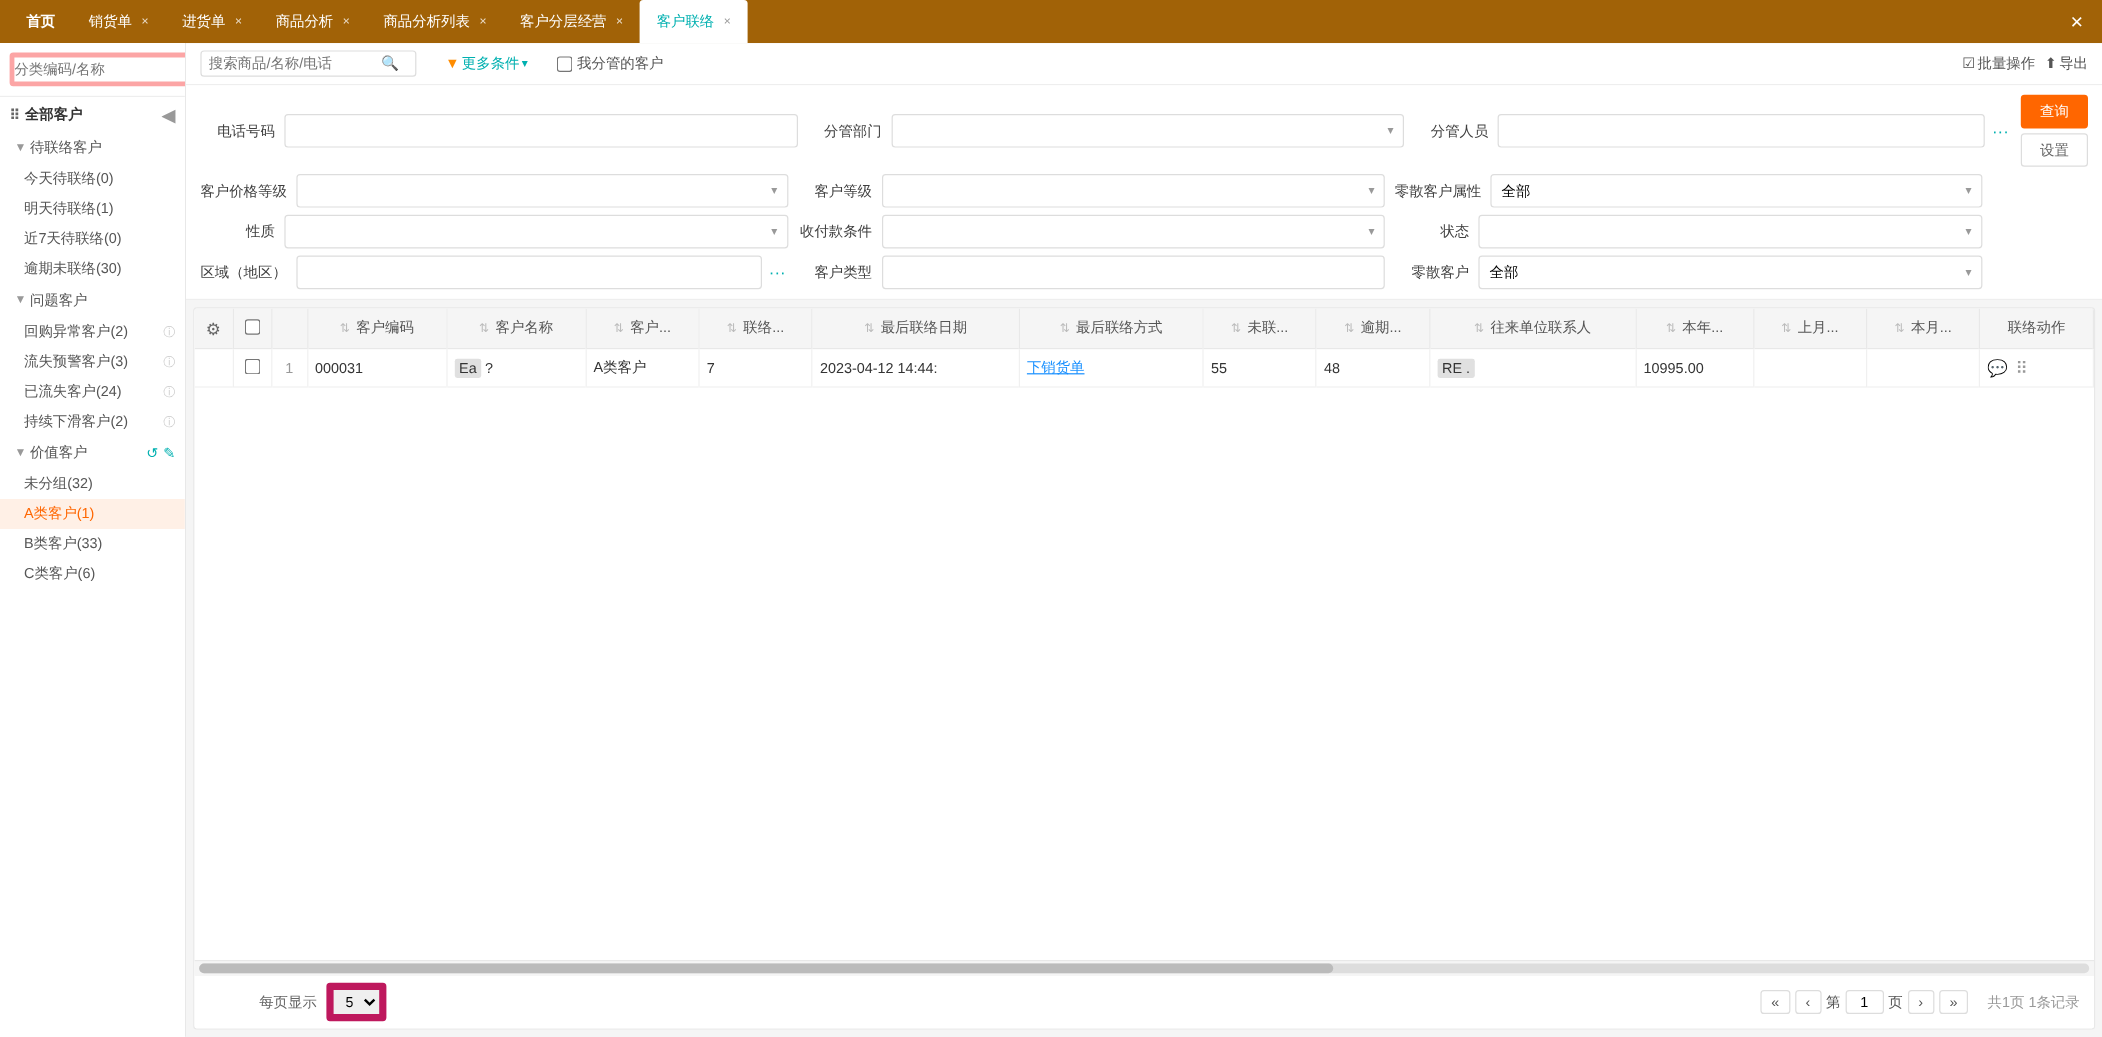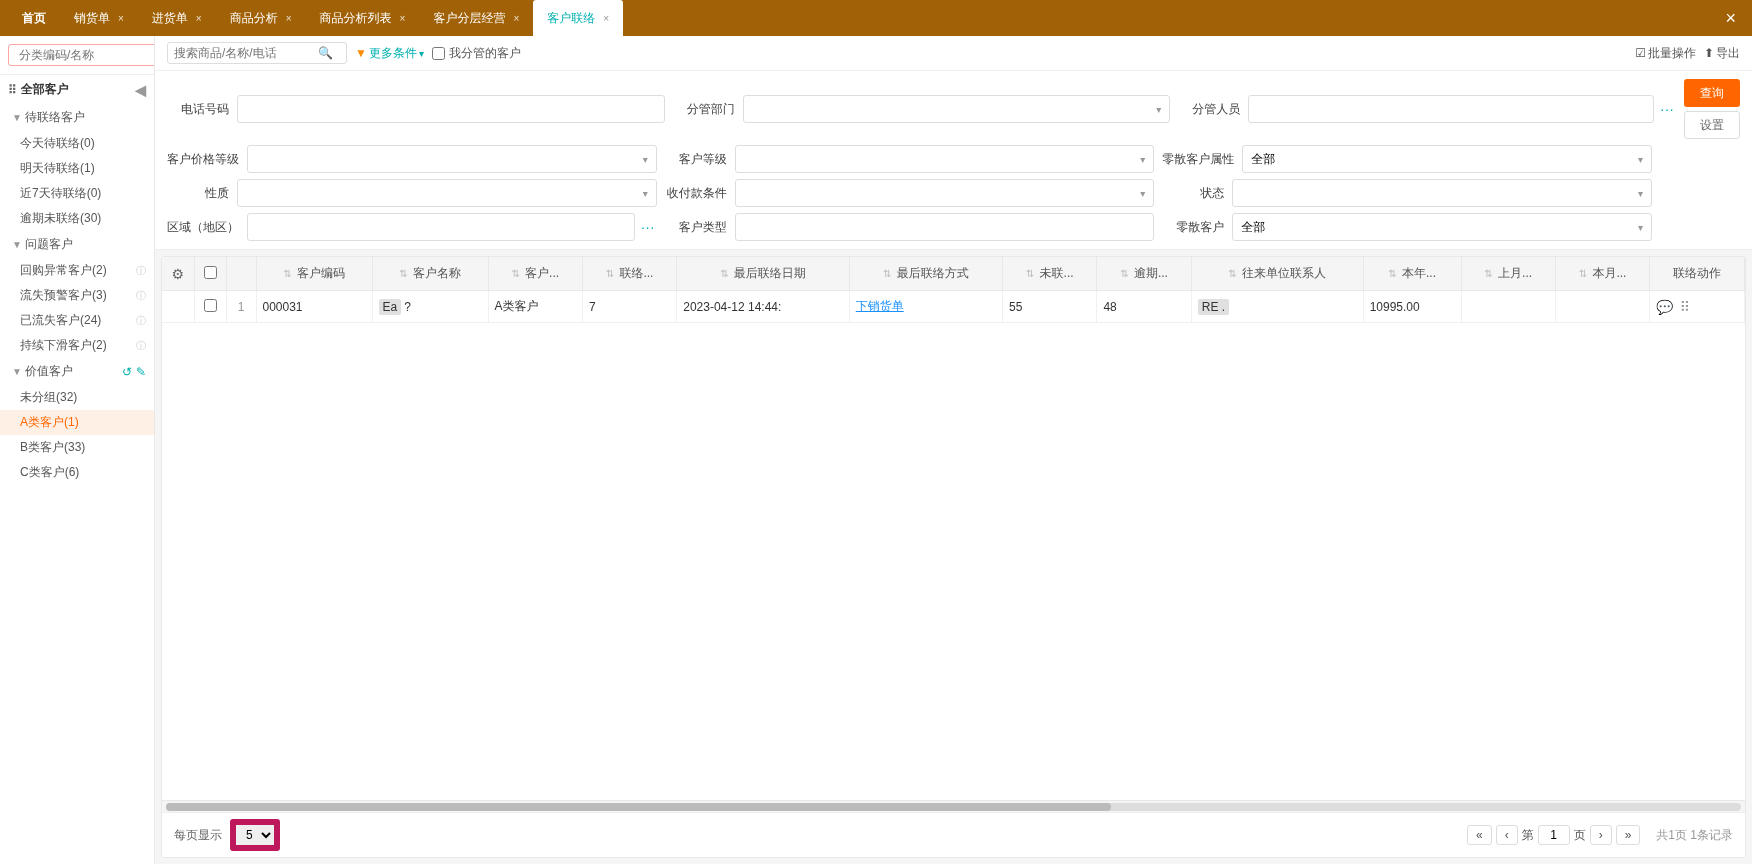--- a/index.html
+++ b/index.html
@@ -67,23 +67,23 @@
       flex-shrink: 0;
     }
     .sidebar-search {
       padding: 8px;
       display: flex;
       align-items: center;
       border-bottom: 1px solid #eee;
     }
     .sidebar-search input {
       flex: 1;
-      border: 1px solid #fca5a5;
-      border-radius: 3px;
-      padding: 3px 10px;
+      border: 4px solid #fca5a5;
+      border-radius: 3px;
+      padding: 3px 0;
       font-size: 12px;
       outline: none;
       color: #999;
     }
     .sidebar-section-header {
       display: flex;
       align-items: center;
       padding: 6px 8px;
       font-weight: bold;
       color: #333;
@@ -138,21 +138,21 @@
       background: #f5f5f5;
       overflow: hidden;
     }
 
     
     .filter-bar {
       background: #fff;
       padding: 6px 12px;
       display: flex;
       align-items: center;
-      gap: 8px;
+      gap: 24px;
       border-bottom: 1px solid #eee;
     }
     .filter-search {
       display: flex;
       align-items: center;
       border: 1px solid #ddd;
       border-radius: 3px;
       padding: 3px 6px;
       gap: 4px;
       width: 180px;
@@ -367,21 +367,21 @@
     .pagination-bar {
       background: #fff;
       border-top: 1px solid #eee;
       padding: 6px 12px;
       display: flex;
       align-items: center;
       gap: 8px;
       font-size: 12px;
       color: #555;
     }
-    .per-page-label { color: #666; }
+    .per-page-label { color: #666; margin-left: 42px; }
     .per-page-select {
       border: 6px solid #be185d;
       border-radius: 3px;
       padding: 2px 6px;
       font-size: 12px;
       outline: none;
       width: 50px;
     }
     .page-nav {
       display: flex;

